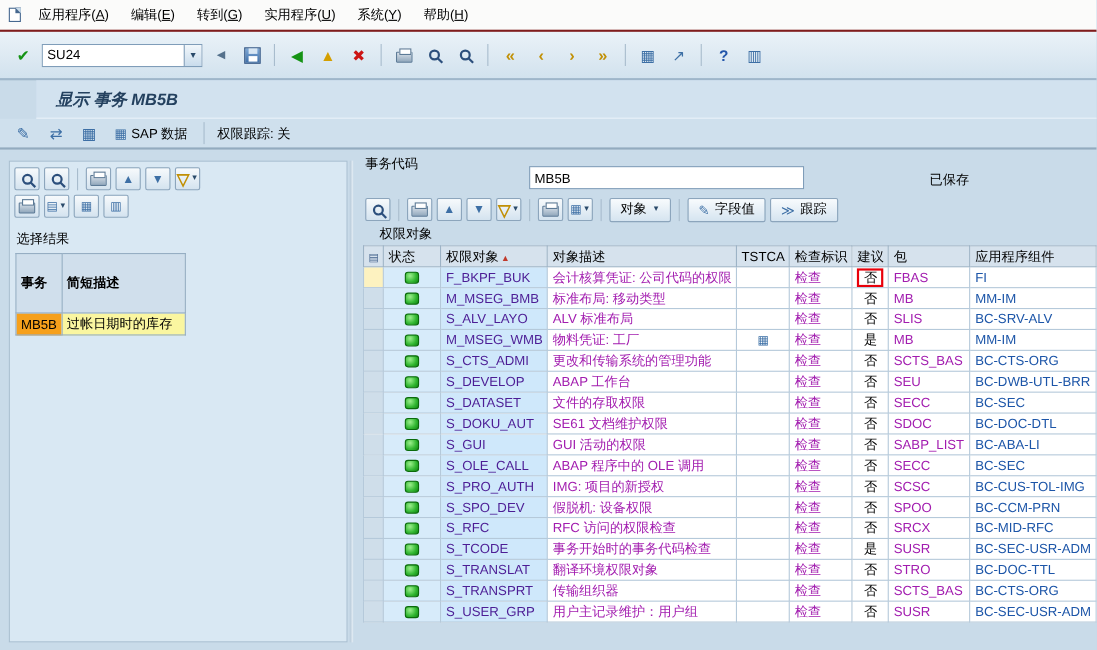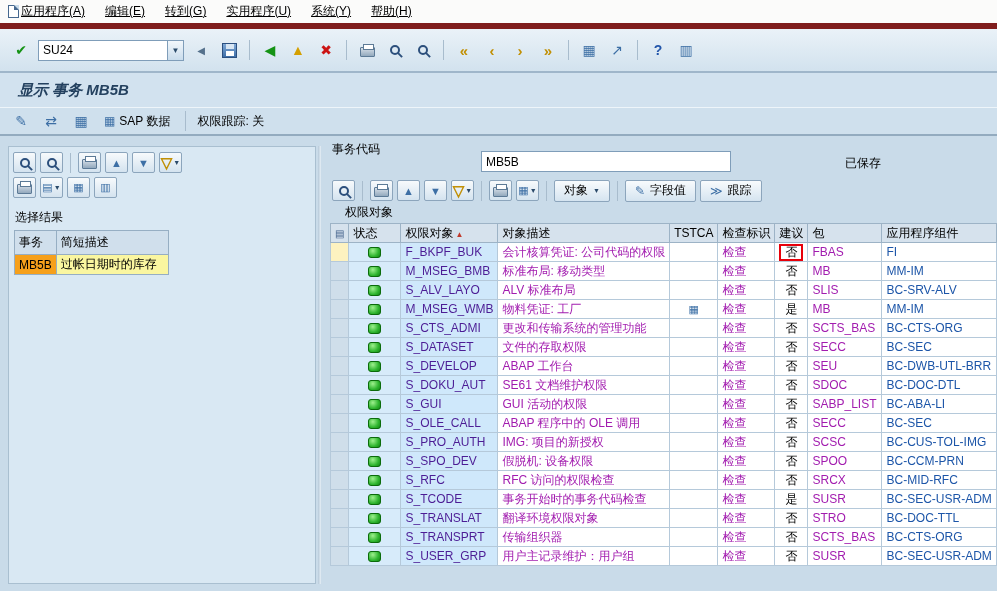--- a/index.html
+++ b/index.html
@@ -5,22 +5,22 @@
   * { margin:0; padding:0; box-sizing:border-box; }
   html,body { width:997px; height:591px; }
   body {
     font-family:"Liberation Sans",sans-serif;
     font-size:12px; color:#000;
     background:#c9dbe9; overflow:hidden; position:relative;
   }
   u { text-decoration:underline; }
 
   
-  .menubar { height:29px; background:#fbfbfa; border-bottom:6px solid #7f1d1d;
-    display:flex; align-items:center; padding:0 8px; gap:0;text-decoration:underline; }
+  .menubar { height:29px; background:#fbfbfa; border-bottom:2px solid #7f1d1d;
+    display:flex; align-items:center; padding:0 8px; gap:14px; }
   .icon-page { width:11px; height:13px; background:#fff; border:1px solid #46688f;
     position:relative; display:inline-block; }
   .icon-page::after { content:""; position:absolute; right:-1px; top:-1px;
     border-style:solid; border-width:0 5px 5px 0; border-color:transparent #c9dbe9 #46688f transparent; }
   .menu-item { cursor:default; padding:2px 2px; white-space:nowrap; }
 
   
   .toolbar { height:44px; background:linear-gradient(#eaf2f8,#d2e2ee);
     border-bottom:2px solid #9fb6ca; display:flex; align-items:center; padding:0 10px; gap:6px; }
   .tico { width:22px; height:22px; display:inline-flex; align-items:center; justify-content:center;
@@ -42,43 +42,43 @@
     border:1px solid #5c7a96; border-radius:1px; display:inline-block; margin-top:3px; }
   .icon-print::before { content:""; position:absolute; left:2px; top:-4px; width:9px; height:4px;
     background:#fff; border:1px solid #5c7a96; }
   .icon-mag { position:relative; width:10px; height:10px; border:2px solid #2c4f7c;
     border-radius:50%; display:inline-block; }
   .icon-mag::after { content:""; position:absolute; width:6px; height:2px; background:#2c4f7c;
     transform:rotate(45deg); right:-5px; bottom:-3px; }
 
   
   .titlebar { height:35px; background:#d2e2ef; border-bottom:1px solid #eef5fa;
-    display:flex; align-items:center; padding:0 18px; }
+    display:flex; align-items:center; padding:0 18px;margin-left:33px; }
   .title { font-size:15px; font-weight:bold; font-style:italic; color:#24415f; }
 
   
   .apptoolbar { height:28px; background:#cfe0ed; border-bottom:2px solid #93abbf;
     display:flex; align-items:center; padding:0 10px; gap:8px; }
   .flatbtn { display:flex; align-items:center; gap:4px; padding:1px 4px; cursor:default; }
 
   
   .main { position:absolute; top:138px; left:0; right:0; bottom:0; background:#c9dbe9; }
 
   
   .left-panel { position:absolute; left:8px; top:8px; width:308px; height:438px;
     background:#d9e8f3; border:1px solid #a9bfd0; padding:4px; }
   .lp-toolbar { display:flex; align-items:center; gap:4px; height:23px; margin-bottom:2px; }
   .sbtn { width:23px; height:21px; background:linear-gradient(#f7fafc,#d4e3ef);
     border:1px solid #8ca5bc; border-radius:2px; display:inline-flex;
     align-items:center; justify-content:center; font-size:11px; }
   .sbtn .dd { font-size:7px; margin-left:1px; color:#2a4a6a; }
   .lp-title { margin:10px 0 4px 2px; }
   .lp-table { border-collapse:collapse; margin-left:1px; }
-  .lp-table th { width:34px; background:#d0dfec; border:1px solid #96aec3; font-weight:normal;
-    text-align:left; padding:3px 4px; height:18px;margin-left:32px; }
+  .lp-table th { width:34px; background:#d0dfec; border:1px solid #96aec3; font-weight:bold;
+    text-align:left; padding:18px 4px; height:18px;margin-left:32px; }
   .lp-table th.w2 { width:112px; }
   .lp-table td { border:1px solid #96aec3; padding:1px 4px; height:18px; white-space:nowrap; }
   .cell-tcode { background:#f6a01b; }
   .cell-desc  { background:#faf6a0; }
 
   .splitter { position:absolute; left:318px; top:8px; width:3px; height:438px;
     background:linear-gradient(90deg,#b6c9d9,#e6eff6); }
 
   
   .tcode-label { position:absolute; left:332px; top:3px; }
@@ -357,38 +357,38 @@
           <td class="c-desc">更改和传输系统的管理功能</td>
           <td class="c-tstca"></td>
           <td class="c-check">检查</td>
           <td class="c-prop">否</td>
           <td class="c-pkg">SCTS_BAS</td>
           <td class="c-comp">BC-CTS-ORG</td>
         </tr>
         <tr>
           <td class="c-sel"></td>
           <td class="c-status"><span class="led"></span></td>
+          <td class="c-obj">S_DEVELOP</td>
+          <td class="c-desc">ABAP 工作台</td>
+          <td class="c-tstca"></td>
+          <td class="c-check">检查</td>
+          <td class="c-prop">否</td>
+          <td class="c-pkg">SEU</td>
+          <td class="c-comp">BC-DWB-UTL-BRR</td>
+        </tr>
+        <tr>
+          <td class="c-sel"></td>
+          <td class="c-status"><span class="led"></span></td>
           <td class="c-obj">S_DATASET</td>
           <td class="c-desc">文件的存取权限</td>
           <td class="c-tstca"></td>
           <td class="c-check">检查</td>
           <td class="c-prop">否</td>
           <td class="c-pkg">SECC</td>
           <td class="c-comp">BC-SEC</td>
-        </tr>
-        <tr>
-          <td class="c-sel"></td>
-          <td class="c-status"><span class="led"></span></td>
-          <td class="c-obj">S_DEVELOP</td>
-          <td class="c-desc">ABAP 工作台</td>
-          <td class="c-tstca"></td>
-          <td class="c-check">检查</td>
-          <td class="c-prop">否</td>
-          <td class="c-pkg">SEU</td>
-          <td class="c-comp">BC-DWB-UTL-BRR</td>
         </tr>
         <tr>
           <td class="c-sel"></td>
           <td class="c-status"><span class="led"></span></td>
           <td class="c-obj">S_DOKU_AUT</td>
           <td class="c-desc">SE61 文档维护权限</td>
           <td class="c-tstca"></td>
           <td class="c-check">检查</td>
           <td class="c-prop">否</td>
           <td class="c-pkg">SDOC</td>

